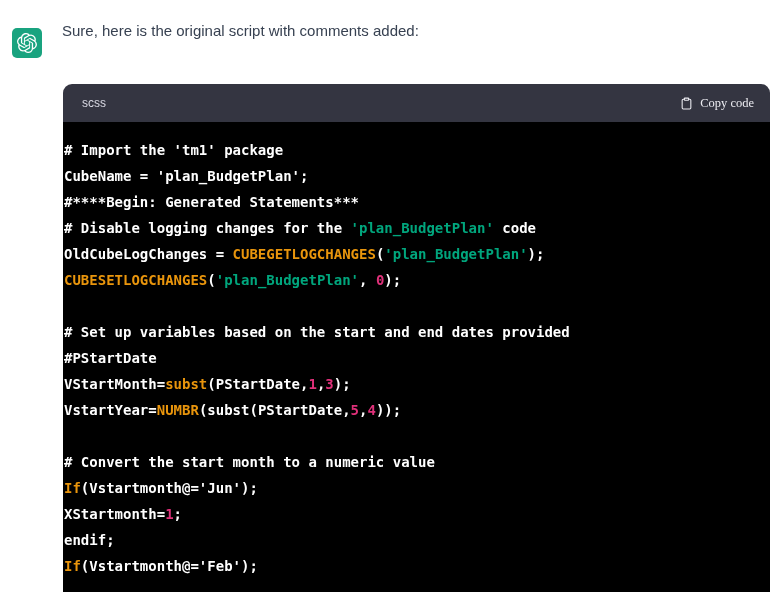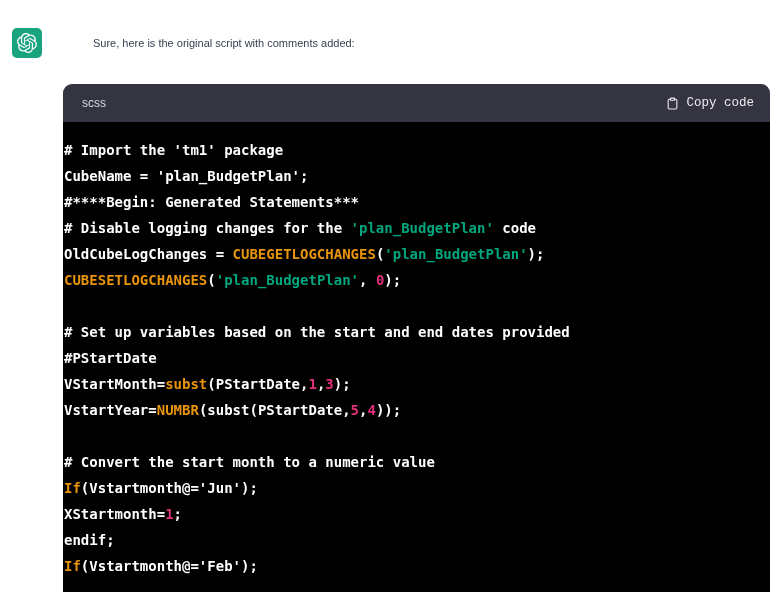--- a/index.html
+++ b/index.html
@@ -11,24 +11,23 @@
     font-family: "Liberation Sans", sans-serif;
   }
   .avatar {
     position: absolute; left: 12px; top: 28px;
     width: 30px; height: 30px;
     border-radius: 5px;
     background: var(--avatar-bg, #19a37f);
     display: flex; align-items: center; justify-content: center;
   }
   .message-text {
-    position: absolute; left: 62px; top: 33px;
-    font-size: 11px; line-height: 20px;
+    position: absolute; left: 62px; top: 21px;
+    font-size: 15px; line-height: 20px;
     color: var(--message-text, #374151);
-    margin-left: 31px;
   }
   .code-block {
     position: absolute; left: 63px; top: 84px;
     width: 707px; height: 517px;
     border-radius: 9px 9px 0 0;
     overflow: hidden;
   }
   .code-header {
     height: 38px;
     background: var(--header-bg, #343541);
@@ -36,21 +35,21 @@
     padding: 0 16px 0 19px;
     box-sizing: border-box;
   }
   .lang-label {
     font-size: 12px;
     color: var(--header-text, #d9d9e3);
   }
   .copy-btn {
     display: flex; align-items: center; gap: 7px;
     background: none; border: none; padding: 0;
-    font-family: Liberation Mono, monospace;
+    font-family: Liberation Serif, serif;
     font-size: 12.5px;
     color: var(--copy-text, #ececf1);
     cursor: pointer;
   }
   .code-body {
     background: var(--code-bg, #000000);
     height: 479px;
     padding: 15px 1px;
     box-sizing: border-box;
     overflow: hidden;

